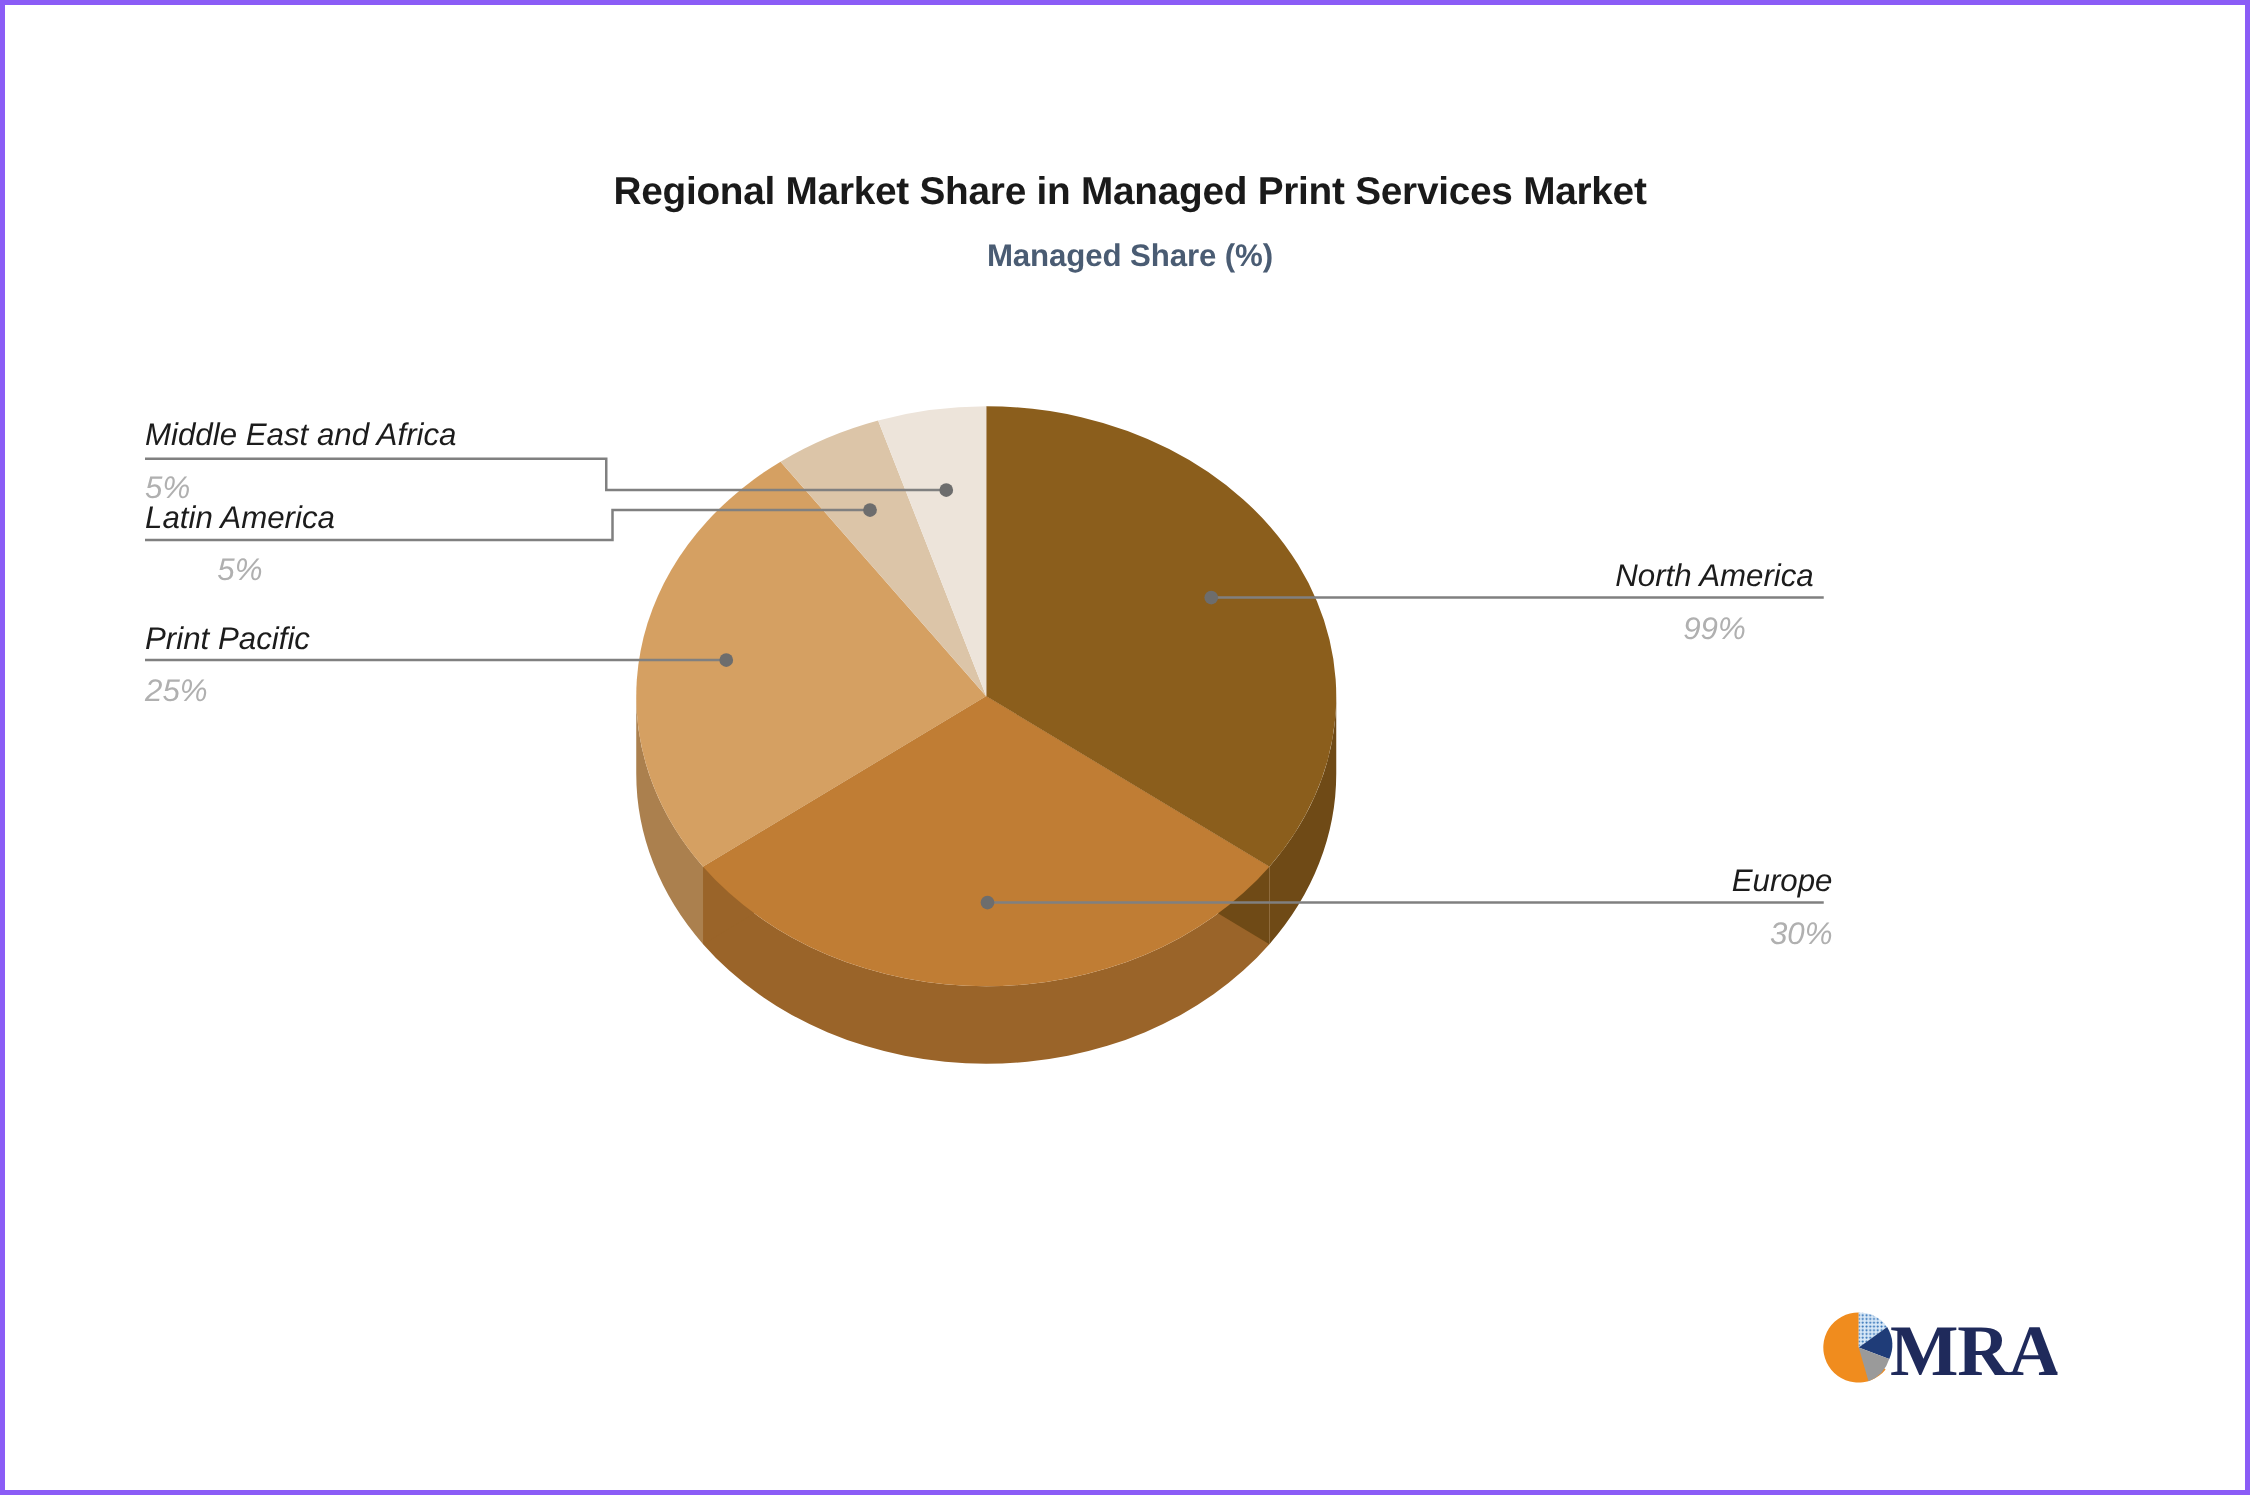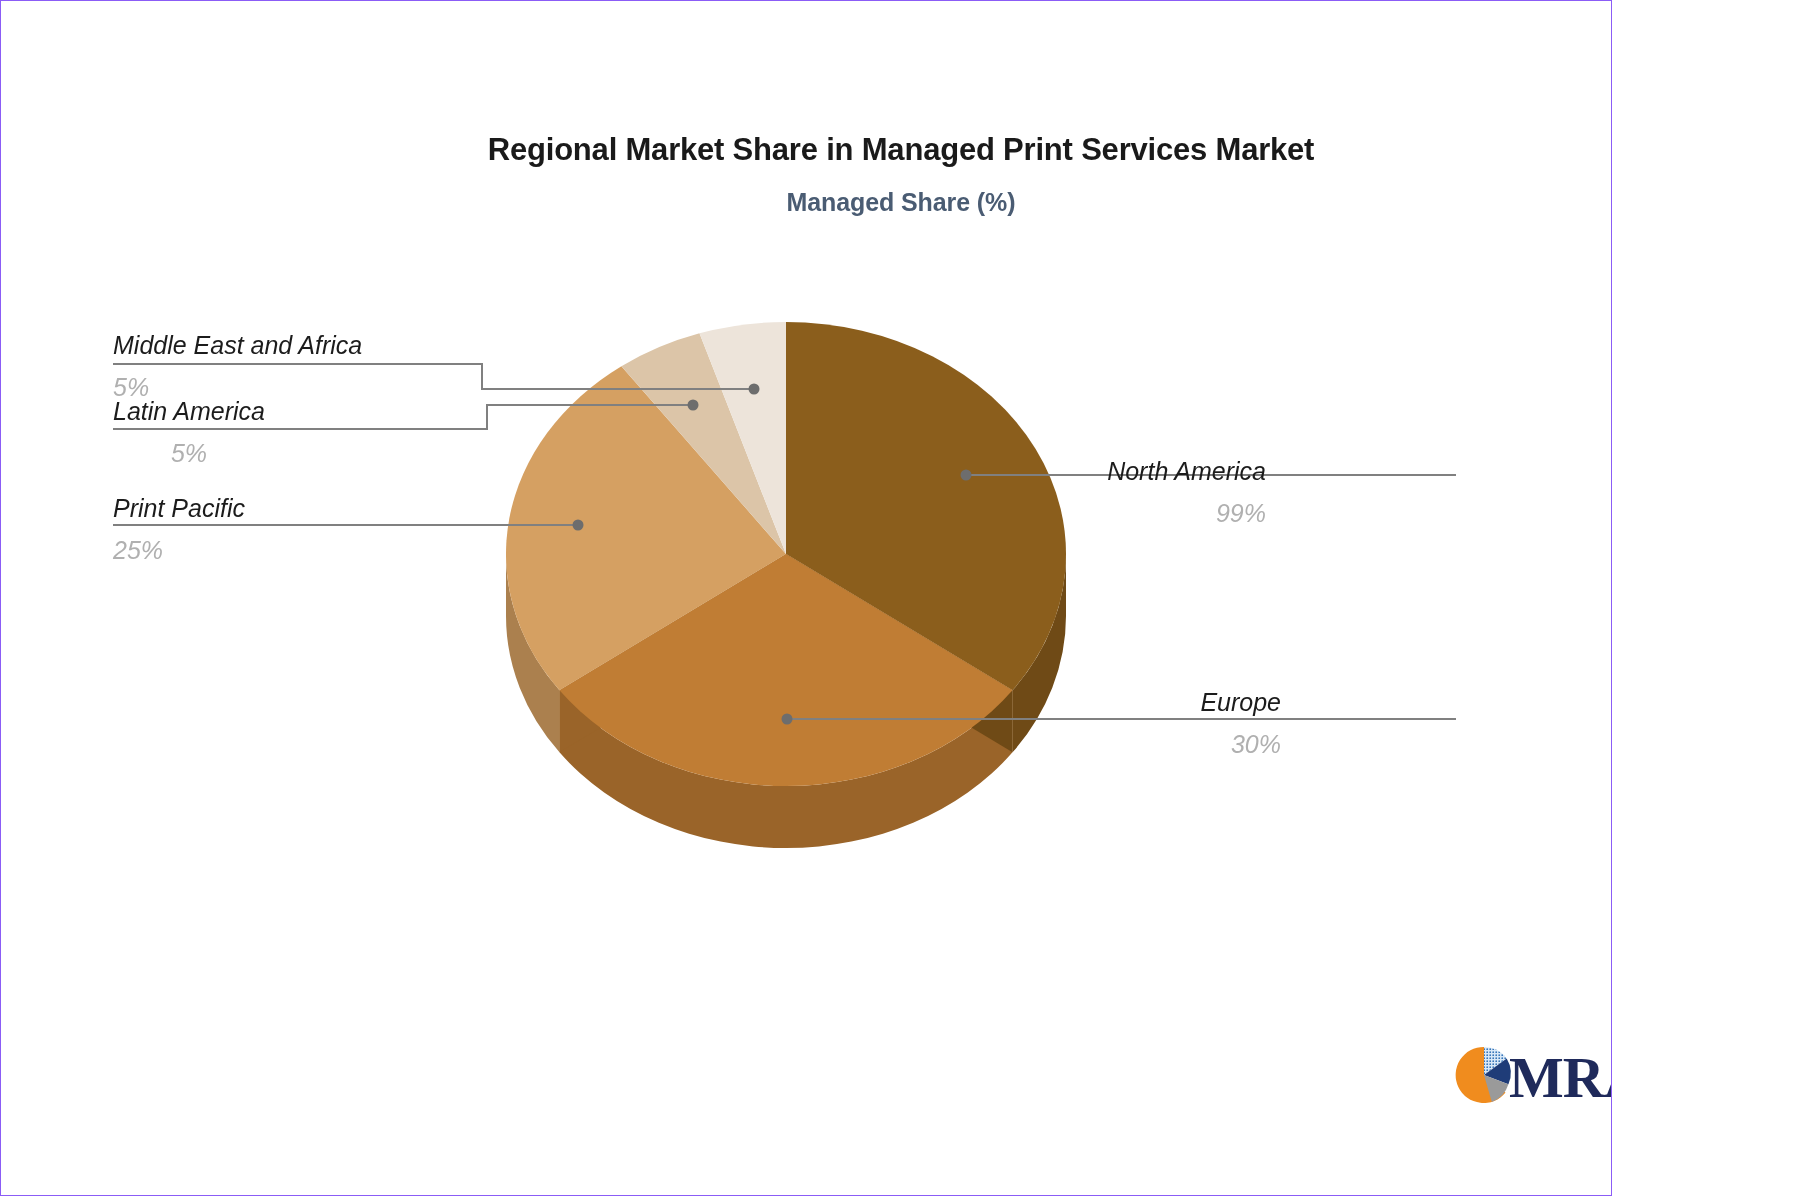--- a/index.html
+++ b/index.html
@@ -7,24 +7,24 @@
 
   html, body {
     width: 1800px;
     height: 1196px;
     background: #ffffff;
     font-family: "Liberation Sans", sans-serif;
   }
 
   #canvas {
     position: relative;
-    width: 1612px;
+    width: 1800px;
     height: 1196px;
     background: #ffffff;
-    border: 1px solid #8b5cf6;
+    border: 4px solid #8b5cf6;
     overflow: hidden;
   }
 
   
   #title-block {
     position: absolute;
     top: 130px;
     left: 0;
     width: 1800px;
     text-align: center;
@@ -144,21 +144,21 @@
   <div class="callout left" style="left:112px; top:396px;text-align:center;">
     <div class="callout-name">Latin America</div>
     <div class="callout-value">5%</div>
   </div>
 
   <div class="callout left" style="left:112px; top:493px;">
     <div class="callout-name">Print Pacific</div>
     <div class="callout-value">25%</div>
   </div>
 
-  <div class="callout right" style="right:345px; top:456px;">
+  <div class="callout right" style="right:345px; top:443px;text-align:center;">
     <div class="callout-name">North America</div>
     <div class="callout-value">99%</div>
   </div>
 
   <div class="callout right" style="right:330px; top:687px;">
     <div class="callout-name">Europe</div>
     <div class="callout-value">30%</div>
   </div>
 
   <svg id="logo" viewBox="0 0 190 72">

